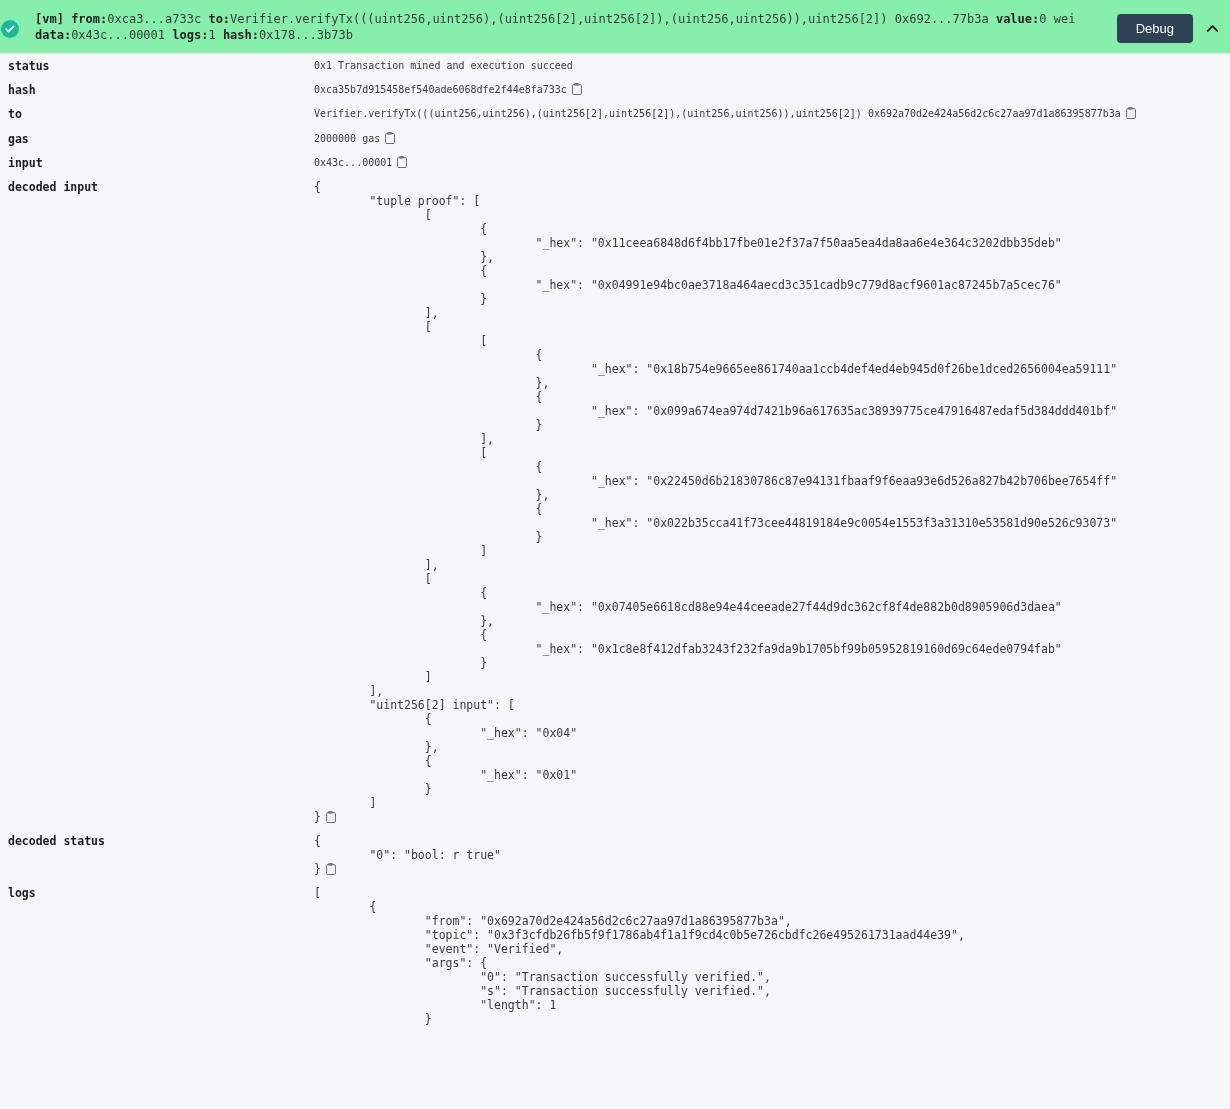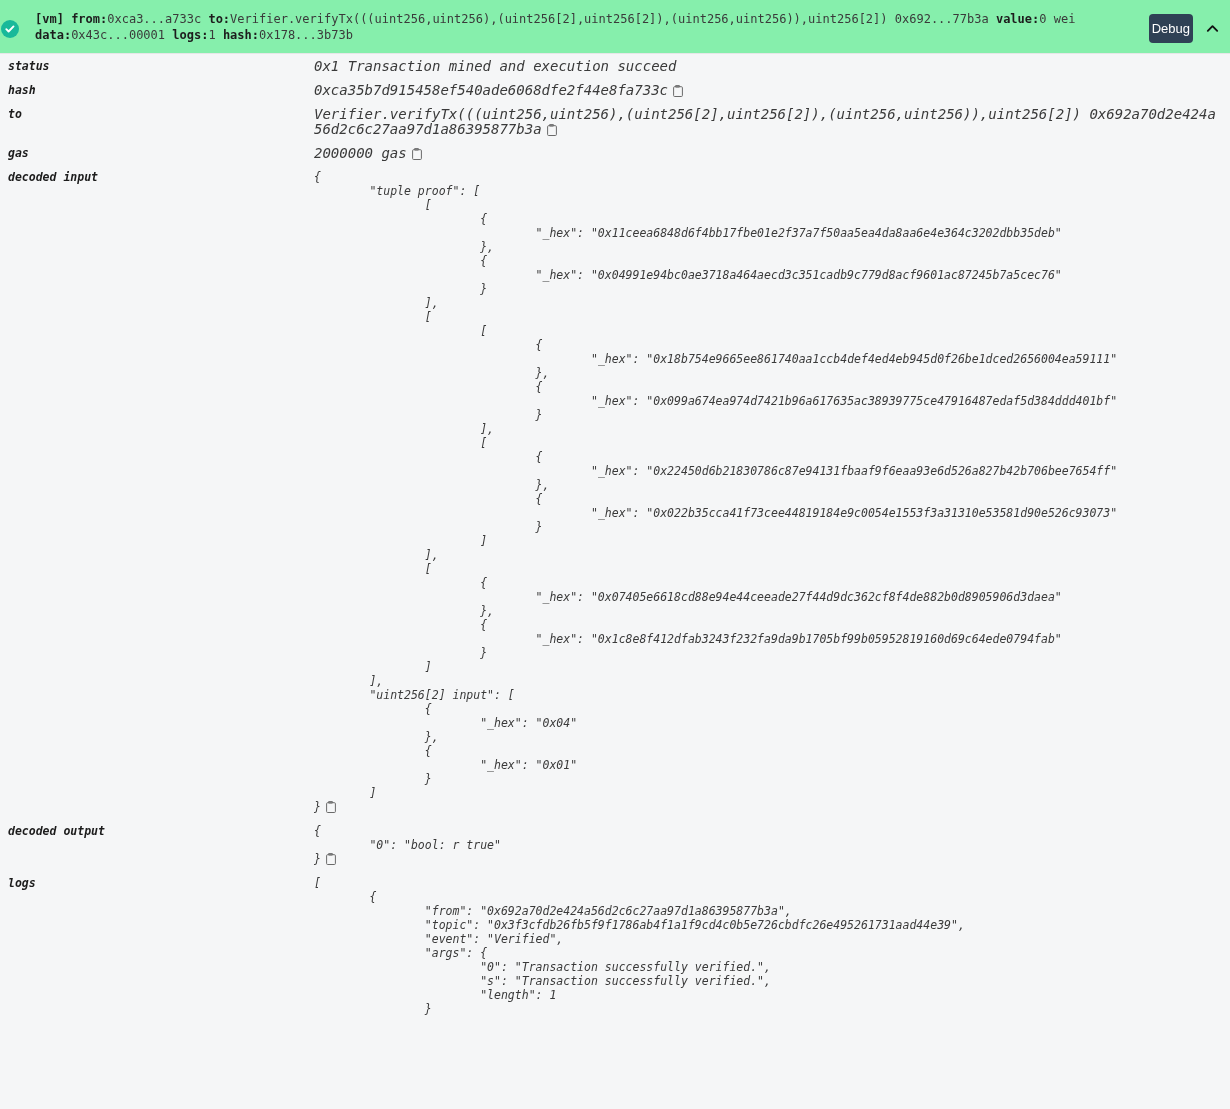--- a/index.html
+++ b/index.html
@@ -66,21 +66,21 @@
     top: 12px;
   }
   .debug-btn {
     background: #2f4155;
     color: #ffffff;
     border: none;
     border-radius: 4px;
     font-family: "Liberation Sans", sans-serif;
     font-size: 13px;
     line-height: 1;
-    padding: 8px 3px;
+    padding: 8px 19px;
     cursor: pointer;
   }
   .chevron-btn {
     background: none;
     border: none;
     padding: 0 2px;
     cursor: pointer;
     display: flex;
     align-items: center;
     color: #111;
@@ -88,33 +88,32 @@
 
   
   .detail-table {
     width: 100%;
     border-collapse: collapse;
     table-layout: fixed;
   }
   .detail-table td {
     vertical-align: top;
     padding: 0;
-    font-style: italic;
   }
   .detail-row .lbl {
     width: 314px;
     font-weight: bold;
     font-size: 11.5px;
     color: #1c1c1c;
     padding: 5px 6px 5px 8px;
     white-space: nowrap;
     box-sizing: border-box;
   }
   .detail-row .val {
-    font-size: 14px;
+    font-size: 10px;
     color: #3a3a3a;
     padding: 5px 8px 5px 0;
     line-height: 14.2px;
     word-break: break-all;
     box-sizing: border-box;
   }
   .detail-row .val.pre {
     white-space: pre;
     word-break: normal;
     font-size: 11.5px;
@@ -186,20 +185,27 @@
       <td class="lbl">gas</td>
       <td class="val"><span>2000000 gas</span><span class="copy-icon"><svg width="10" height="12" viewBox="0 0 10 12">
               <rect x="2.4" y="0.5" width="4.2" height="1.6" rx="0.4" fill="none" stroke="currentColor" stroke-width="0.9"></rect>
               <rect x="0.6" y="1.7" width="8.8" height="9.8" rx="1" fill="none" stroke="currentColor" stroke-width="1"></rect>
             </svg></span></td>
     </tr>
 
 
 
 
+    <tr class="detail-row">
+      <td class="lbl">input</td>
+      <td class="val"><span>0x43c...00001</span><span class="copy-icon"><svg width="10" height="12" viewBox="0 0 10 12">
+              <rect x="2.4" y="0.5" width="4.2" height="1.6" rx="0.4" fill="none" stroke="currentColor" stroke-width="0.9"></rect>
+              <rect x="0.6" y="1.7" width="8.8" height="9.8" rx="1" fill="none" stroke="currentColor" stroke-width="1"></rect>
+            </svg></span></td>
+    </tr>
 
     <tr class="detail-row">
       <td class="lbl">decoded input</td>
       <td class="val pre"><span class="json-block">{
 	"tuple proof": [
 		[
 			{
 				"_hex": "0x11ceea6848d6f4bb17fbe01e2f37a7f50aa5ea4da8aa6e4e364c3202dbb35deb"
 			},
 			{
@@ -241,21 +247,21 @@
 			"_hex": "0x01"
 		}
 	]
 }</span><span class="copy-icon"><svg width="10" height="12" viewBox="0 0 10 12">
               <rect x="2.4" y="0.5" width="4.2" height="1.6" rx="0.4" fill="none" stroke="currentColor" stroke-width="0.9"></rect>
               <rect x="0.6" y="1.7" width="8.8" height="9.8" rx="1" fill="none" stroke="currentColor" stroke-width="1"></rect>
             </svg></span></td>
     </tr>
 
     <tr class="detail-row">
-      <td class="lbl">decoded output</td>
+      <td class="lbl">decoded status</td>
       <td class="val pre"><span class="json-block">{
 	"0": "bool: r true"
 }</span><span class="copy-icon"><svg width="10" height="12" viewBox="0 0 10 12">
               <rect x="2.4" y="0.5" width="4.2" height="1.6" rx="0.4" fill="none" stroke="currentColor" stroke-width="0.9"></rect>
               <rect x="0.6" y="1.7" width="8.8" height="9.8" rx="1" fill="none" stroke="currentColor" stroke-width="1"></rect>
             </svg></span></td>
     </tr>
 
     <tr class="detail-row">
       <td class="lbl">logs</td>

